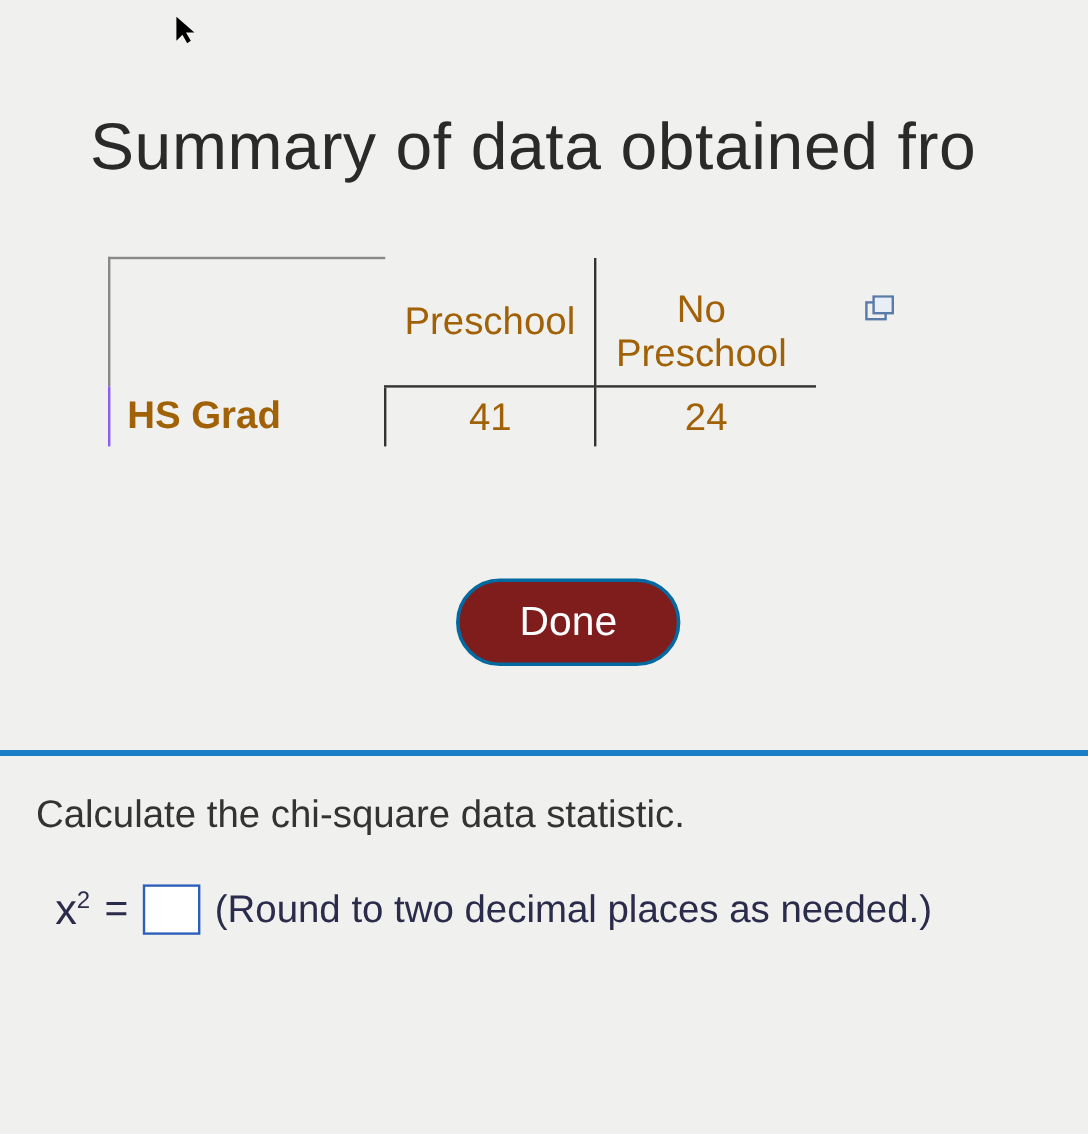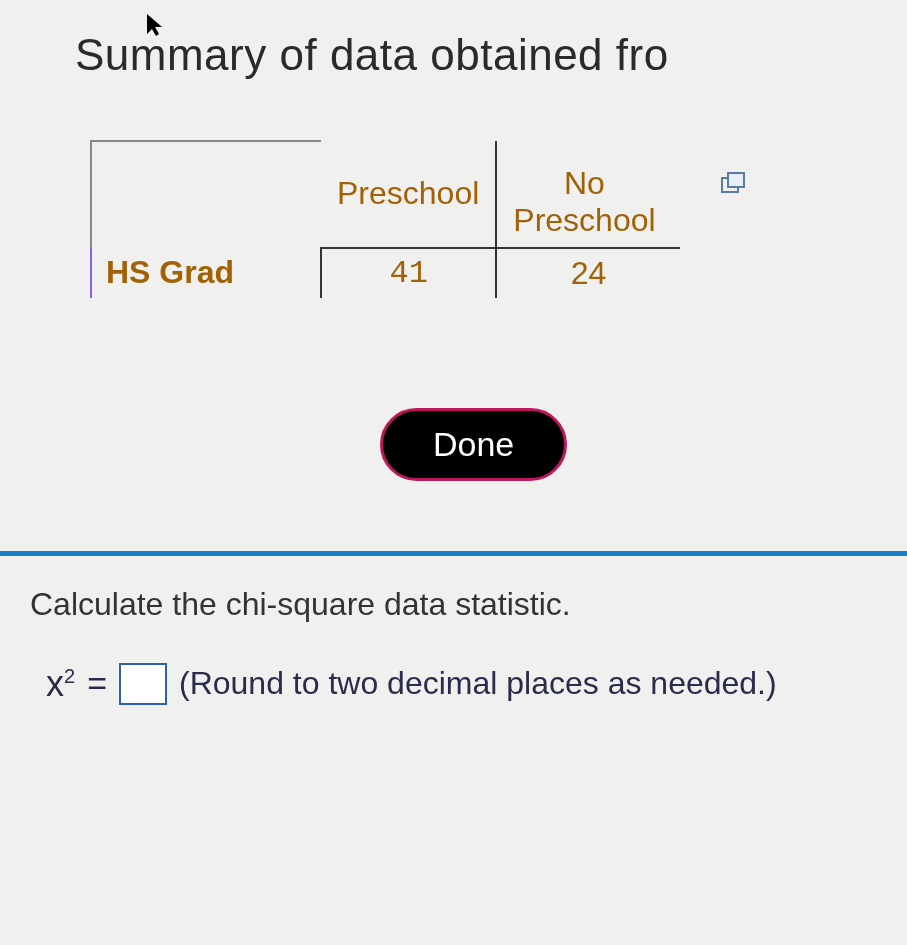--- a/index.html
+++ b/index.html
@@ -17,25 +17,26 @@
     }
     .cursor {
       position: absolute;
       top: 12px;
       left: 145px;
       font-size: 24px;
       color: #000;
       z-index: 10;
     }
     .title {
-      font-size: 44px;
+      font-size: 55px;
       font-weight: 400;
       color: #2a2a2a;
-      padding: 30px 0 0 75px;
+      padding: 42px 0 0 75px;
       letter-spacing: 0.5px;
+      margin-top: 48px;
     }
     .table-wrap {
       margin: 60px 0 0 90px;
       position: relative;
     }
     .data-table {
       border-collapse: collapse;
       font-size: 32px;
       color: #a16207;
     }
@@ -67,21 +68,20 @@
     }
     .data-table td.row-label {
       text-align: left;
       font-weight: 700;
       border-right: 2px solid #333;
       padding-left: 14px;
       padding-right: 30px;
     }
     .data-table td.cell1 {
       border-right: 2px solid #333;
-      font-family: Liberation Mono, monospace;
     }
     .data-table tr.last td {
       border-bottom: 2px solid #888;
     }
     .data-table tr.last td.row-label {
       border-left: 2px solid #888;
     }
     .data-table tr.first td.row-label {
       border-left: 2px solid #8b5cf6;
       margin-left: 32px;
@@ -105,22 +105,22 @@
       border-radius: 40px;
       cursor: pointer;
       font-family: inherit;
     }
     .btn-print {
       background: #fff;
       border: 3px solid #1a1a2a;
       color: #1a1a2a;
     }
     .btn-done {
-      background: #000000;
-      border: 3px solid #be185d;
+      background: #7f1d1d;
+      border: 3px solid #0369a1;
       color: #fff;
       padding: 14px 50px;
     }
     .divider {
       margin-top: 70px;
       height: 5px;
       background: #1a7fc7;
       width: 100%;
     }
     .question {

